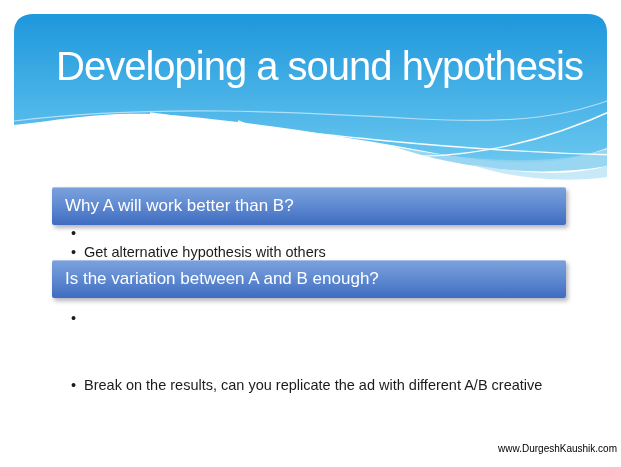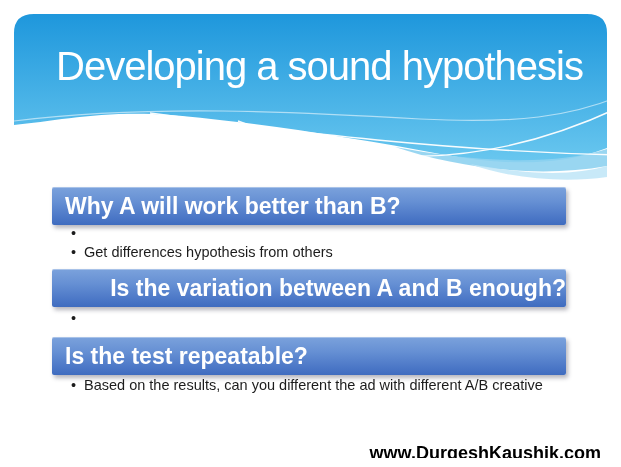--- a/index.html
+++ b/index.html
@@ -22,43 +22,42 @@
   .bar{
     position:absolute;left:52px;width:514px;height:38px;
     border-radius:2px;
     background:linear-gradient(180deg,
         var(--bar-top,#7ba2dc) 0%,
         #6690d4 38%,
         #4a76c6 82%,
         var(--bar-bottom,#3f6cbf) 100%);
     box-shadow:2px 3px 4px rgba(70,70,90,0.40), inset 0 1px 0 rgba(255,255,255,0.35);
     color:#ffffff;
-    font-size:23px;line-height:38px;
+    font-size:17px;line-height:38px;
     padding-left:13px;box-sizing:border-box;
     white-space:nowrap;
-    font-weight:bold;
   }
   .bar-1{top:187px;}
-  .bar-2{top:269px;text-align:right;}
+  .bar-2{top:260px;}
   .bar-3{top:337px;}
   
   .bullets{
     position:absolute;left:71px;
     color:var(--bullet-text,#1c1c1c);
     font-size:14.5px;line-height:19px;
   }
   .bullets-1{top:224px;width:480px;}
   .bullets-2{top:309px;width:480px;}
   .bullets-3{top:376px;width:486px;}
   .bullet{display:flex;}
   .bullet .dot{flex:0 0 13px;width:13px;}
   
   .footer{
-    position:absolute;right:20px;top:443px;
-    font-size:18px;font-weight:700;
+    position:absolute;right:4px;top:443px;
+    font-size:10px;font-weight:400;
     color:var(--footer-text,#000000);
     white-space:nowrap;
   }
 </style>
 </head>
 <body>
 
 <div id="slide">
 
   <svg id="header-svg" viewBox="0 0 621 200" xmlns="http://www.w3.org/2000/svg" aria-hidden="true">
@@ -90,38 +89,35 @@
 
   <div class="bar bar-1">
     <span>Why A will work better than B?</span>
   </div>
   <div class="bullets bullets-1">
     <div class="bullet">
       <span class="dot">•</span>
     </div>
     <div class="bullet">
       <span class="dot">•</span>
-      <span>Get differences hypothesis from others</span>
+      <span>Get alternative hypothesis with others</span>
     </div>
   </div>
 
   <div class="bar bar-2">
     <span>Is the variation between A and B enough?</span>
   </div>
   <div class="bullets bullets-2">
     <div class="bullet">
       <span class="dot">•</span>
     </div>
   </div>
 
-  <div class="bar bar-3">
-    <span>Is the test repeatable?</span>
-  </div>
   <div class="bullets bullets-3">
     <div class="bullet">
       <span class="dot">•</span>
-      <span>Based on the results, can you different the ad with different A/B creative</span>
+      <span>Break on the results, can you replicate the ad with different A/B creative</span>
     </div>
   </div>
 
   <div class="footer">www.DurgeshKaushik.com</div>
 
 </div>
 
 </body></html>

